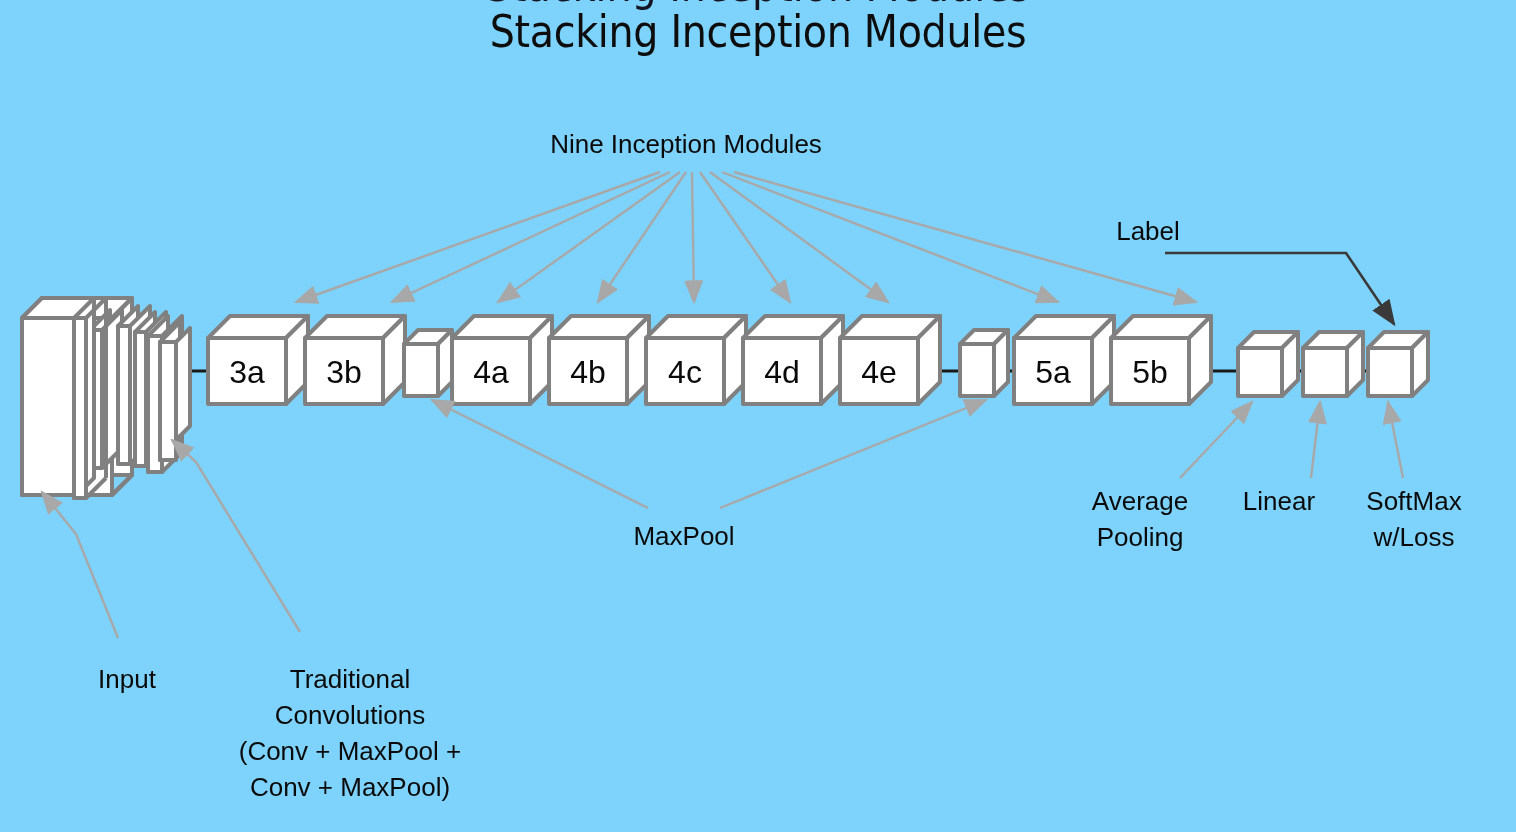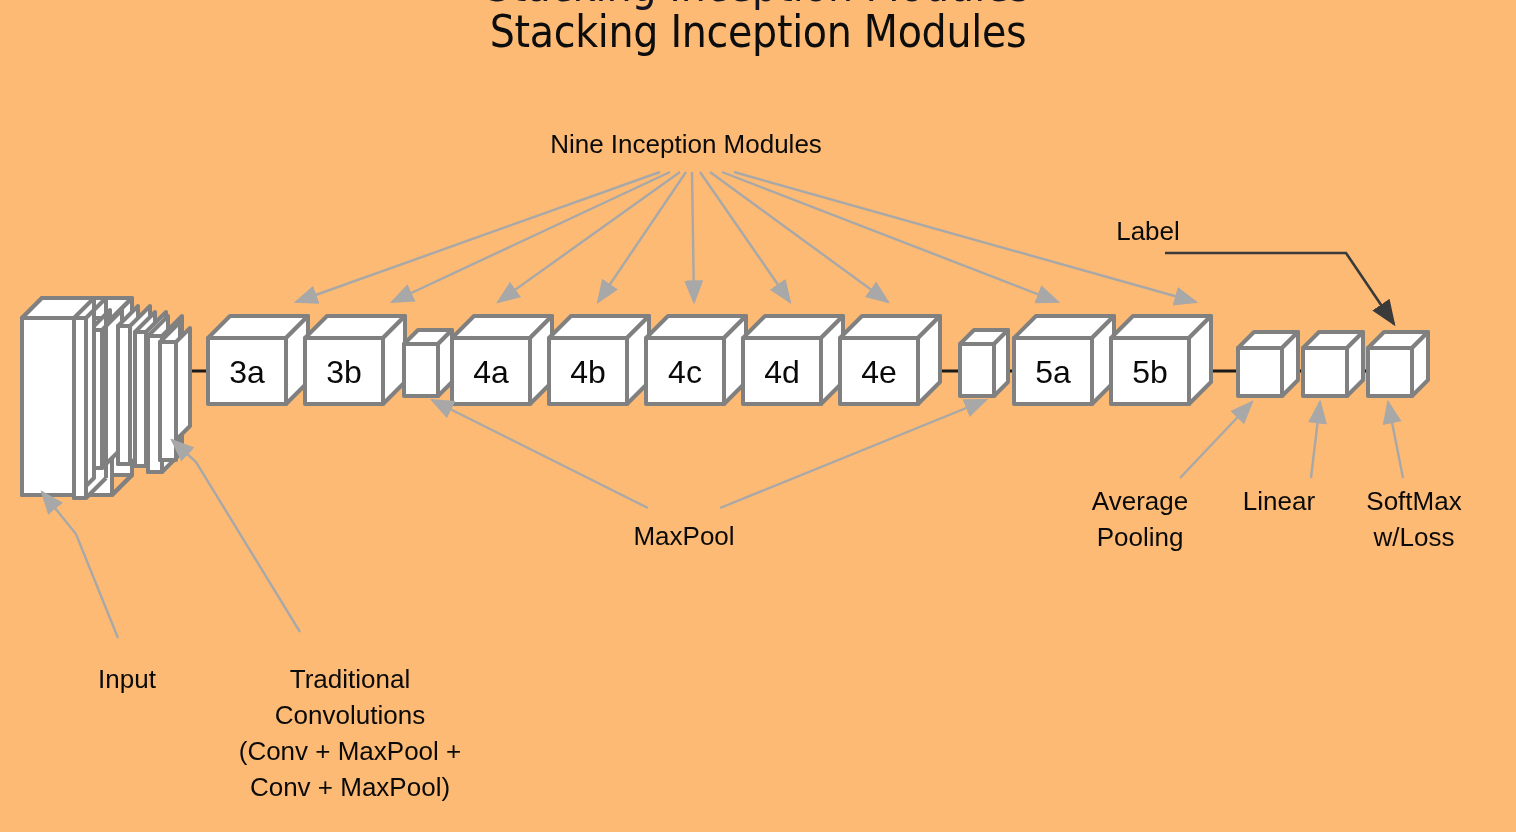--- a/index.html
+++ b/index.html
@@ -1,18 +1,18 @@
 <!DOCTYPE html>
 <html><head>
 <meta charset="utf-8">
 <style>
   html,body{margin:0;padding:0;background:#ffffff;}
   body{width:1516px;height:832px;overflow:hidden;
        font-family:"Liberation Sans","DejaVu Sans",sans-serif;}
-  #stage{position:relative;width:1516px;height:832px;background:#fdba74;}
+  #stage{position:relative;width:1516px;height:832px;background:#7dd3fc;}
   #diagram{position:absolute;left:0;top:0;width:1516px;height:832px;}
   .title{
     position:absolute;left:0;top:6px;width:1516px;text-align:center;
     font-family:"DejaVu Sans Condensed","Liberation Sans",sans-serif;
     font-size:44px;font-weight:400;color:#0d0d0d;letter-spacing:-0.3px;
     white-space:nowrap;
   }
   .clipline{
     position:absolute;left:0;top:-40px;width:1516px;text-align:center;
     font-family:"DejaVu Sans Condensed","Liberation Sans",sans-serif;

